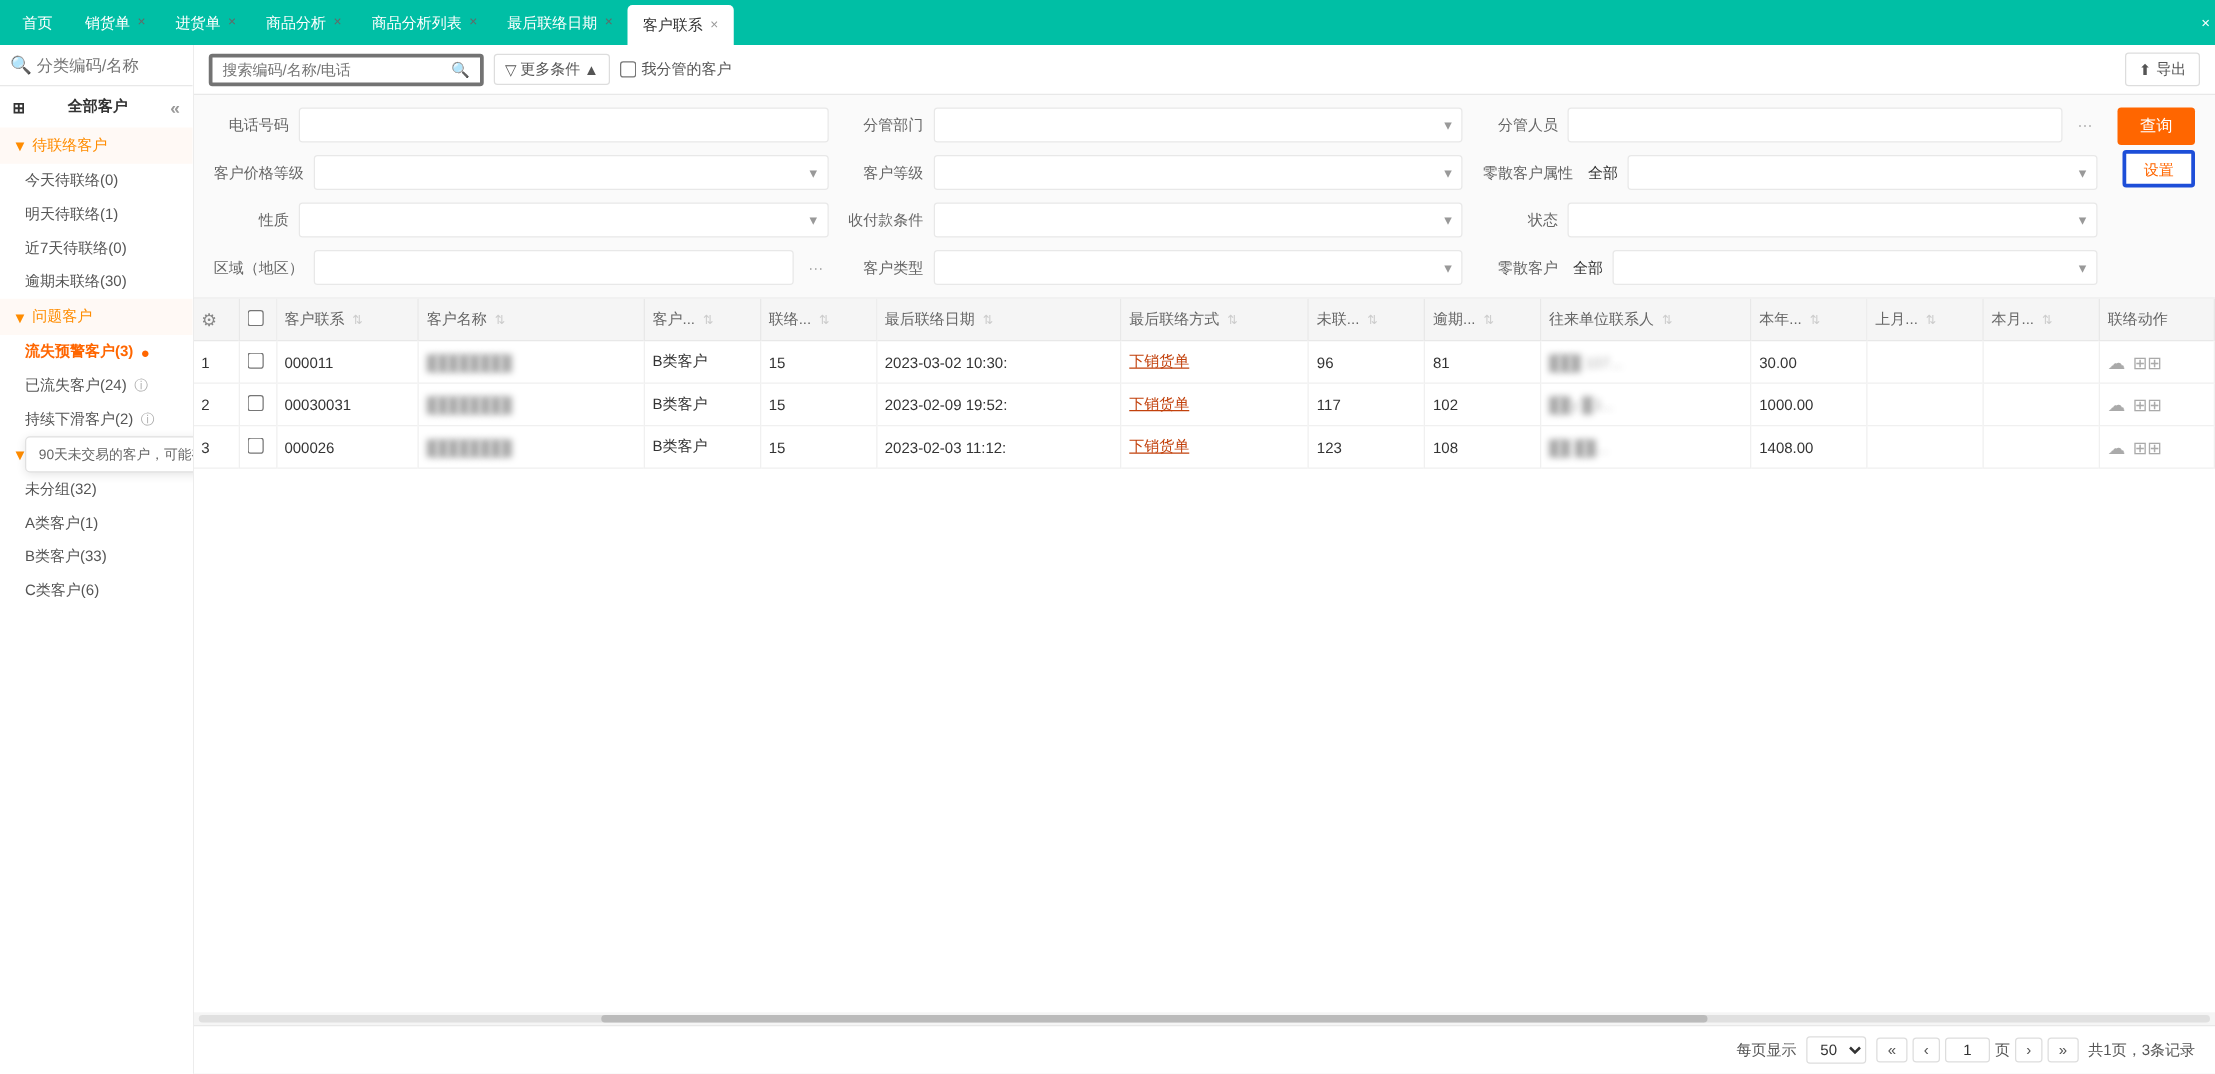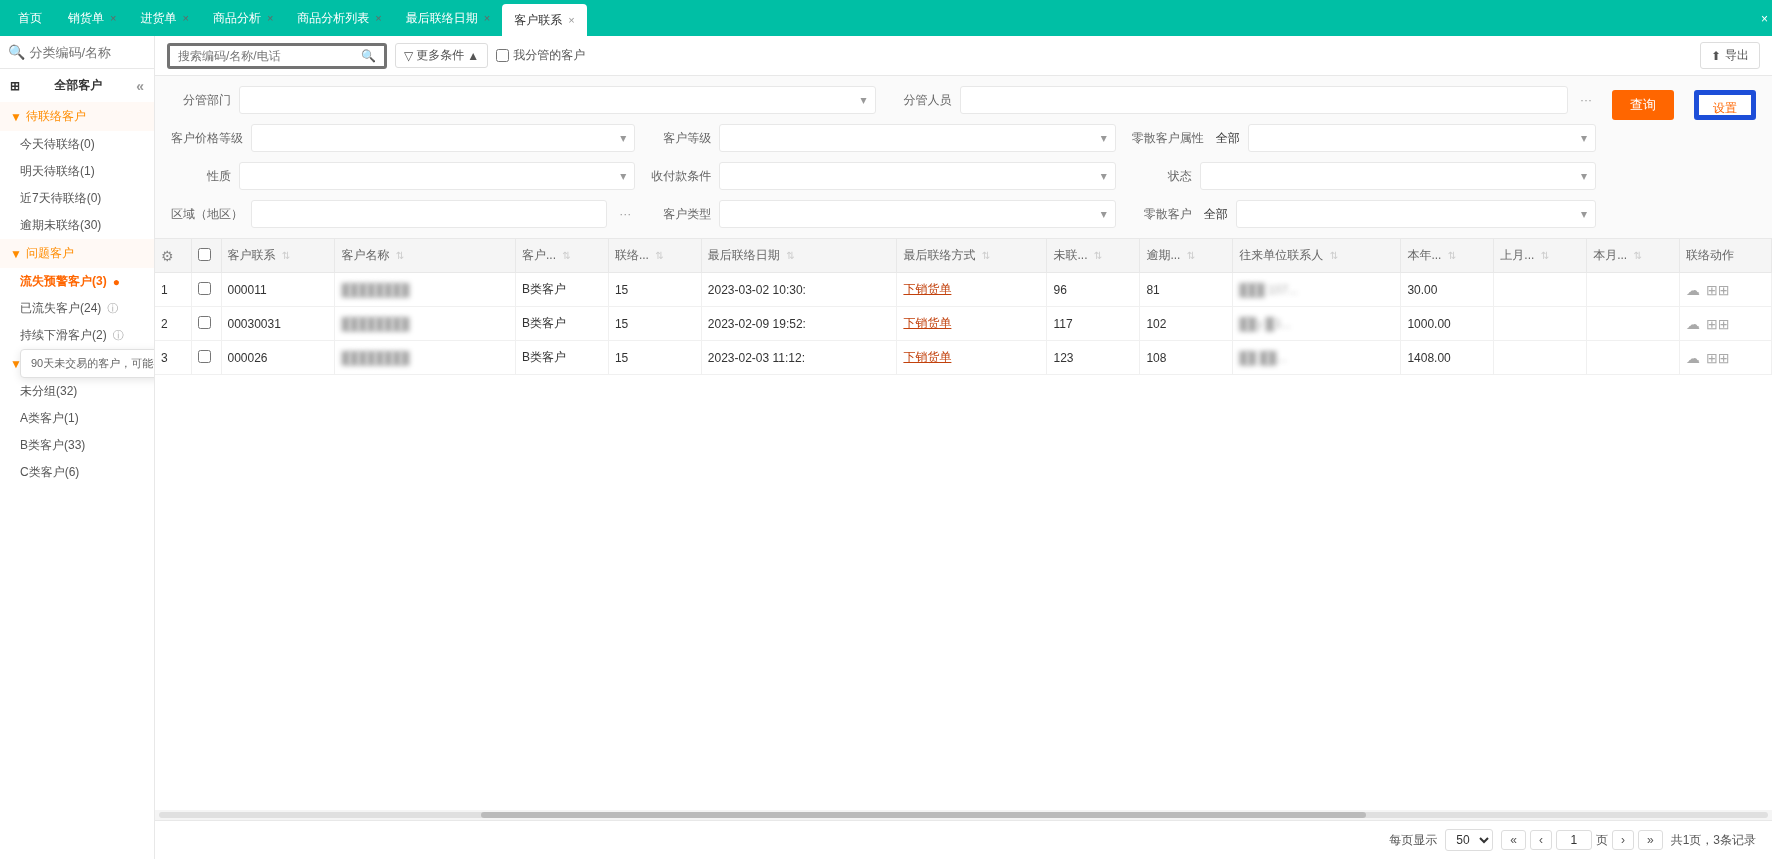--- a/index.html
+++ b/index.html
@@ -113,24 +113,24 @@
       background: white; height: 28px; font-size: 12px; color: #333; outline: none;
       display: flex; align-items: center; justify-content: space-between; cursor: pointer;
     }
     .filter-select .down-arrow { color: #999; }
     .filter-dots { color: #999; cursor: pointer; padding: 0 4px; }
     .query-btn {
       background: #ff6600; color: white; border: none; border-radius: 3px;
       padding: 5px 18px; cursor: pointer; font-size: 13px; height: 30px;
     }
     .settings-btn {
-      background: white; color: #ff6600; border: 5px solid #1d4ed8; border-radius: 3px;
+      background: white; color: #ff6600; border: 3px solid #1d4ed8; border-radius: 3px;
       padding: 5px 14px; cursor: pointer; font-size: 12px; height: 30px; margin-top: 4px;
     }
-    .filter-actions { display: flex; flex-direction: row; gap: 20px; align-items: flex-end; flex-shrink: 0; }
+    .filter-actions { display: flex; flex-direction: column; gap: 0; align-items: flex-end; flex-shrink: 0; }
 
     
     .table-container { flex: 1; overflow: auto; background: white; }
     table { width: 100%; border-collapse: collapse; }
     thead tr { background: #f5f5f5; border-bottom: 1px solid #e8e8e8; }
     thead th {
       padding: 8px 6px; text-align: left; font-weight: normal; color: #666;
       border-right: 1px solid #e8e8e8; white-space: nowrap; font-size: 12px;
       position: relative; user-select: none;
     }
@@ -315,20 +315,24 @@
           <span>导出</span>
         </div>
       </div>
     </div>
 
     <div class="filter-panel">
       <div style="display:flex;gap:16px;align-items:flex-start;">
         <div style="flex:1;display:flex;flex-direction:column;gap:10px;">
 
           <div class="filter-row">
+            <div class="filter-item">
+              <span class="filter-label">电话号码</span>
+              <input class="filter-input" type="text" style="">
+            </div>
             <div class="filter-item">
               <span class="filter-label">分管部门</span>
               <div class="filter-select">
                 <span></span>
                 <span class="down-arrow">▾</span>
               </div>
             </div>
             <div class="filter-item">
               <span class="filter-label">分管人员</span>
               <div class="filter-select" style="flex:1;">

